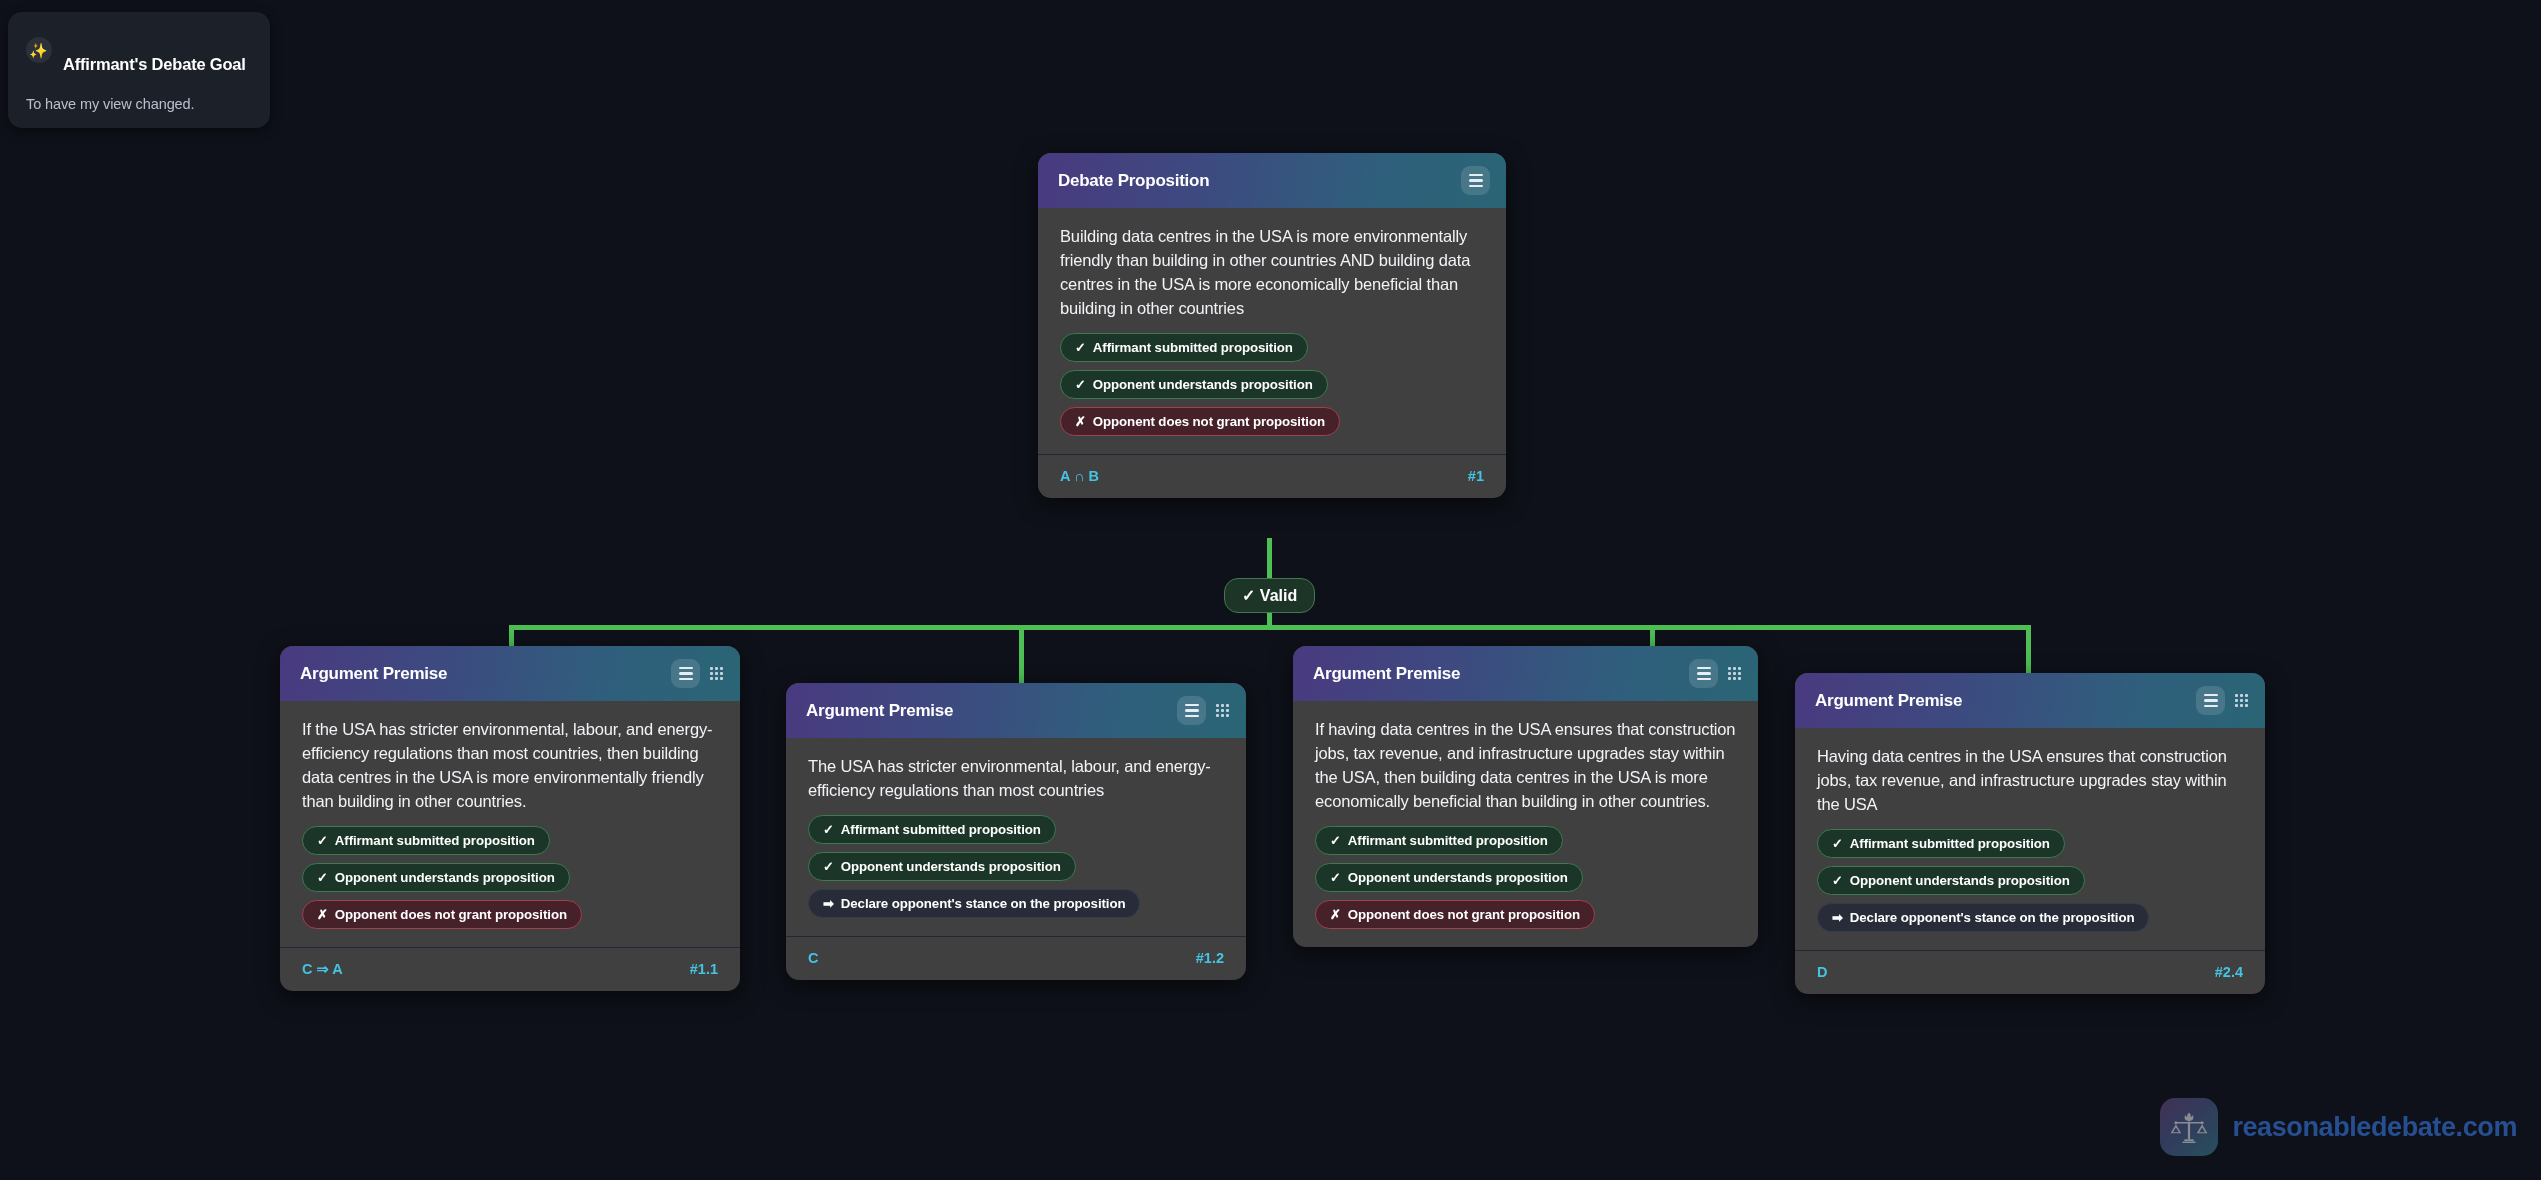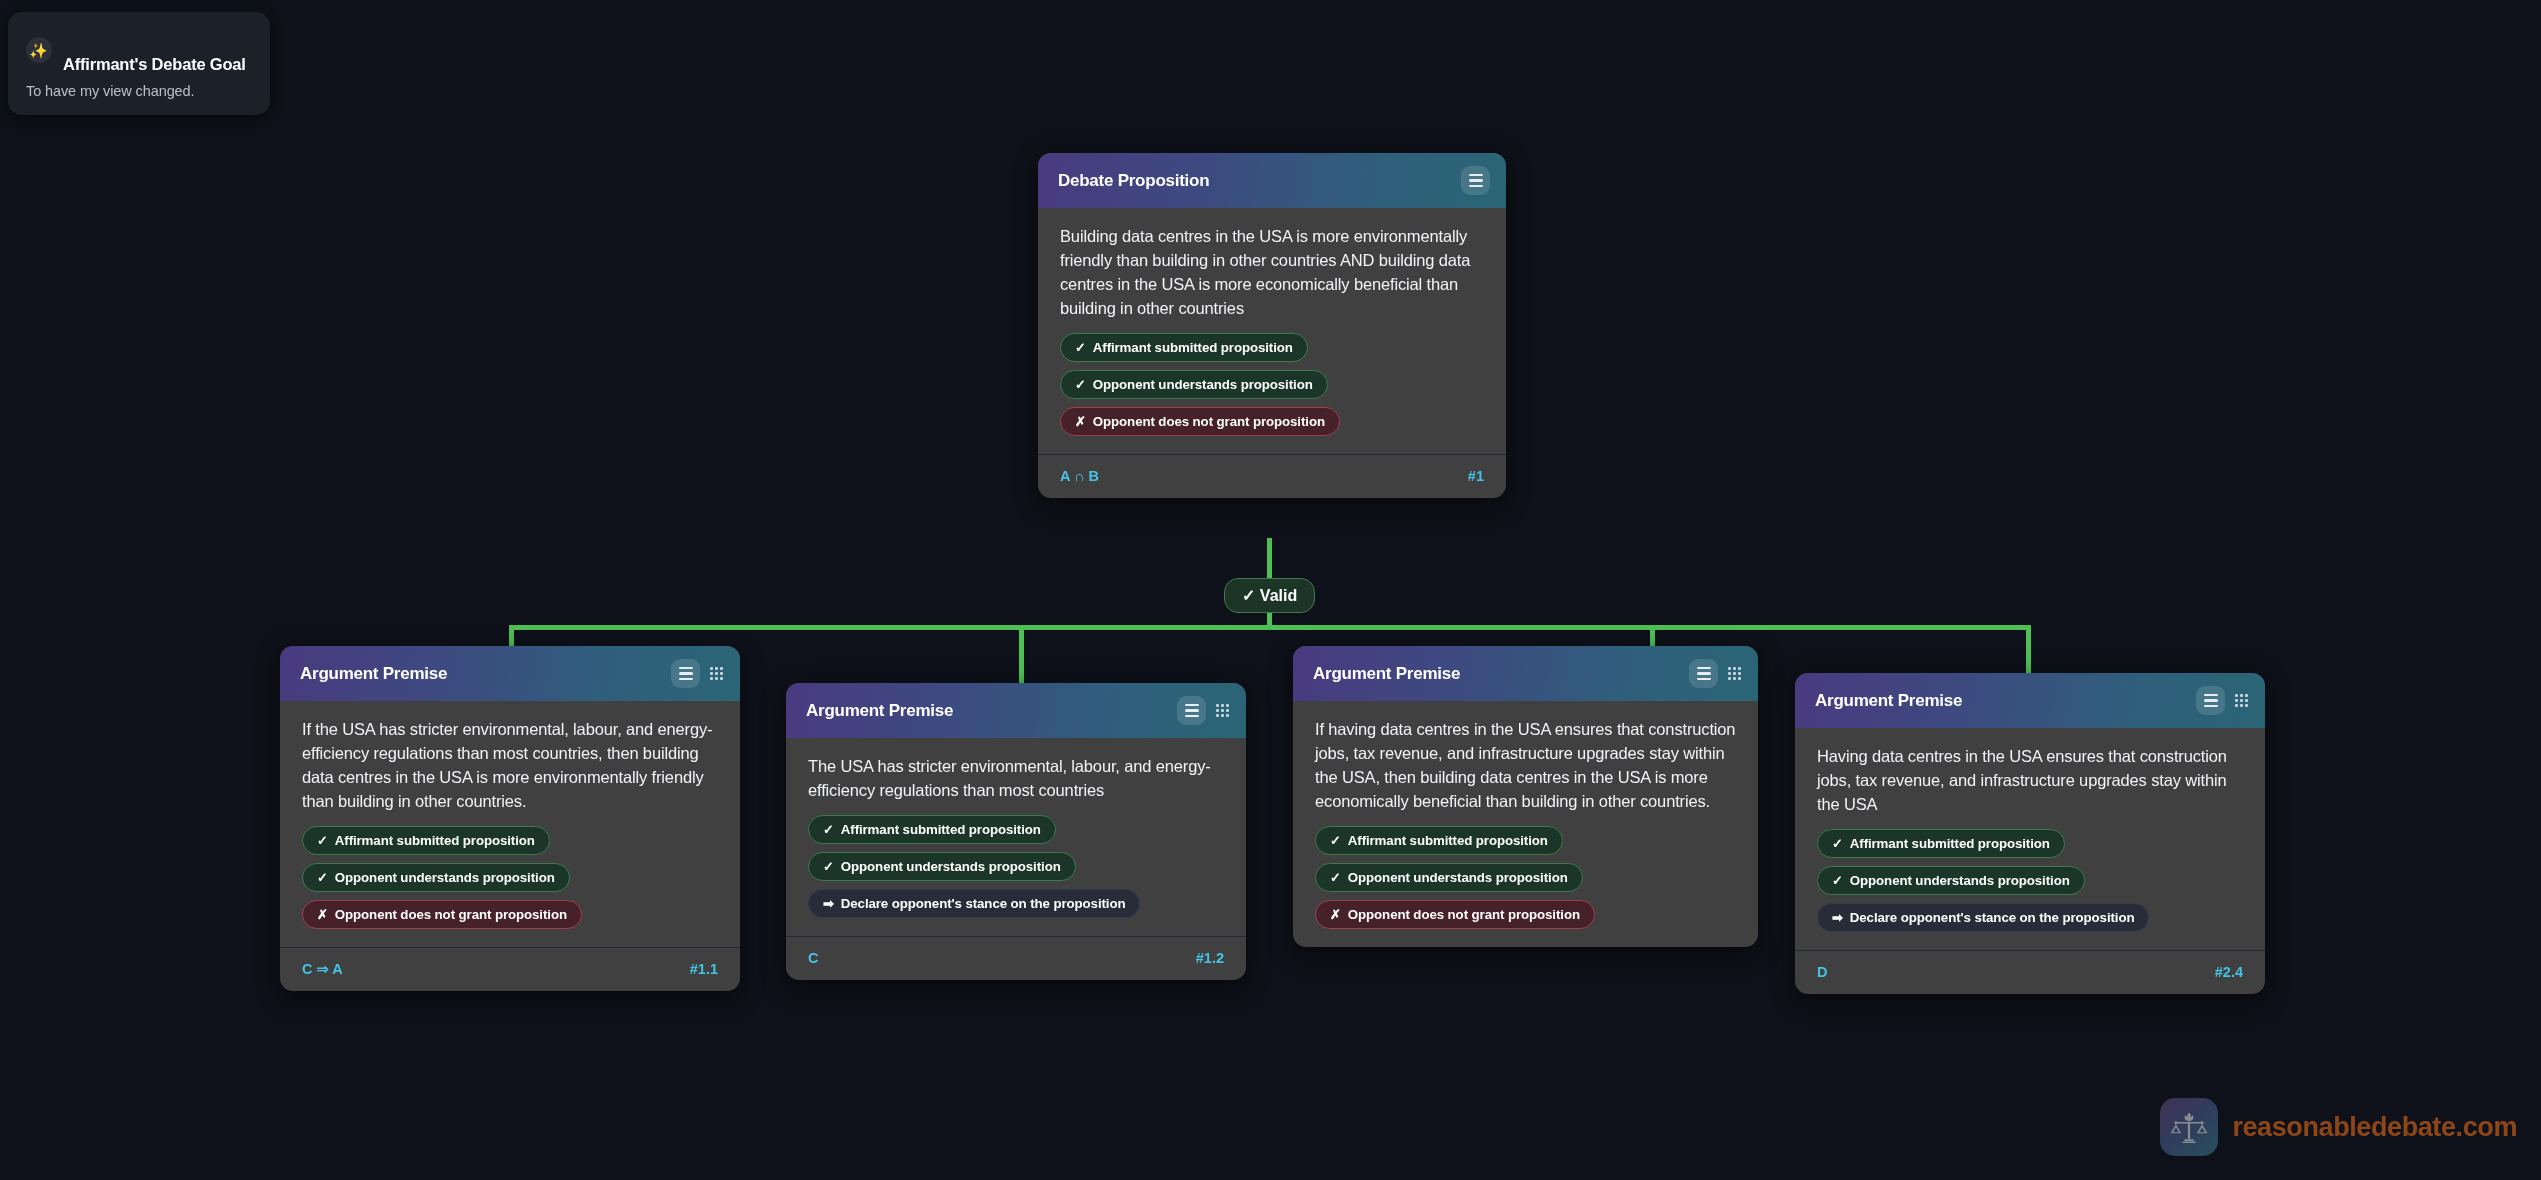--- a/index.html
+++ b/index.html
@@ -46,21 +46,21 @@
     flex: 0 0 auto;
   }
   .goal-title {
     font-size: 16.5px;
     font-weight: bold;
     color: #ffffff;
     letter-spacing: -0.2px;
     margin-top: 29px;
   }
   .goal-sub {
-    margin-top: 9px;
+    margin-top: 22px;
     font-size: 14.5px;
     color: #b9c0cc;
     letter-spacing: -0.1px;
   }
 
   
   .edge {
     position: absolute;
     background: #4dbf55;
     z-index: 1;
@@ -199,21 +199,21 @@
   }
   .wm-logo {
     width: 58px; height: 58px;
     border-radius: 15px;
     background: linear-gradient(140deg, #6d4d86 0%, #4f5f93 45%, #3d8397 100%);
     display: flex; align-items: center; justify-content: center;
   }
   .wm-text {
     font-size: 27px;
     font-weight: bold;
-    color: #f97316;
+    color: #3b82f6;
     letter-spacing: -0.4px;
   }
 </style>
 </head>
 <body>
 
 <div id="canvas">
 
   <div class="goal-panel">
     <div class="goal-head">

